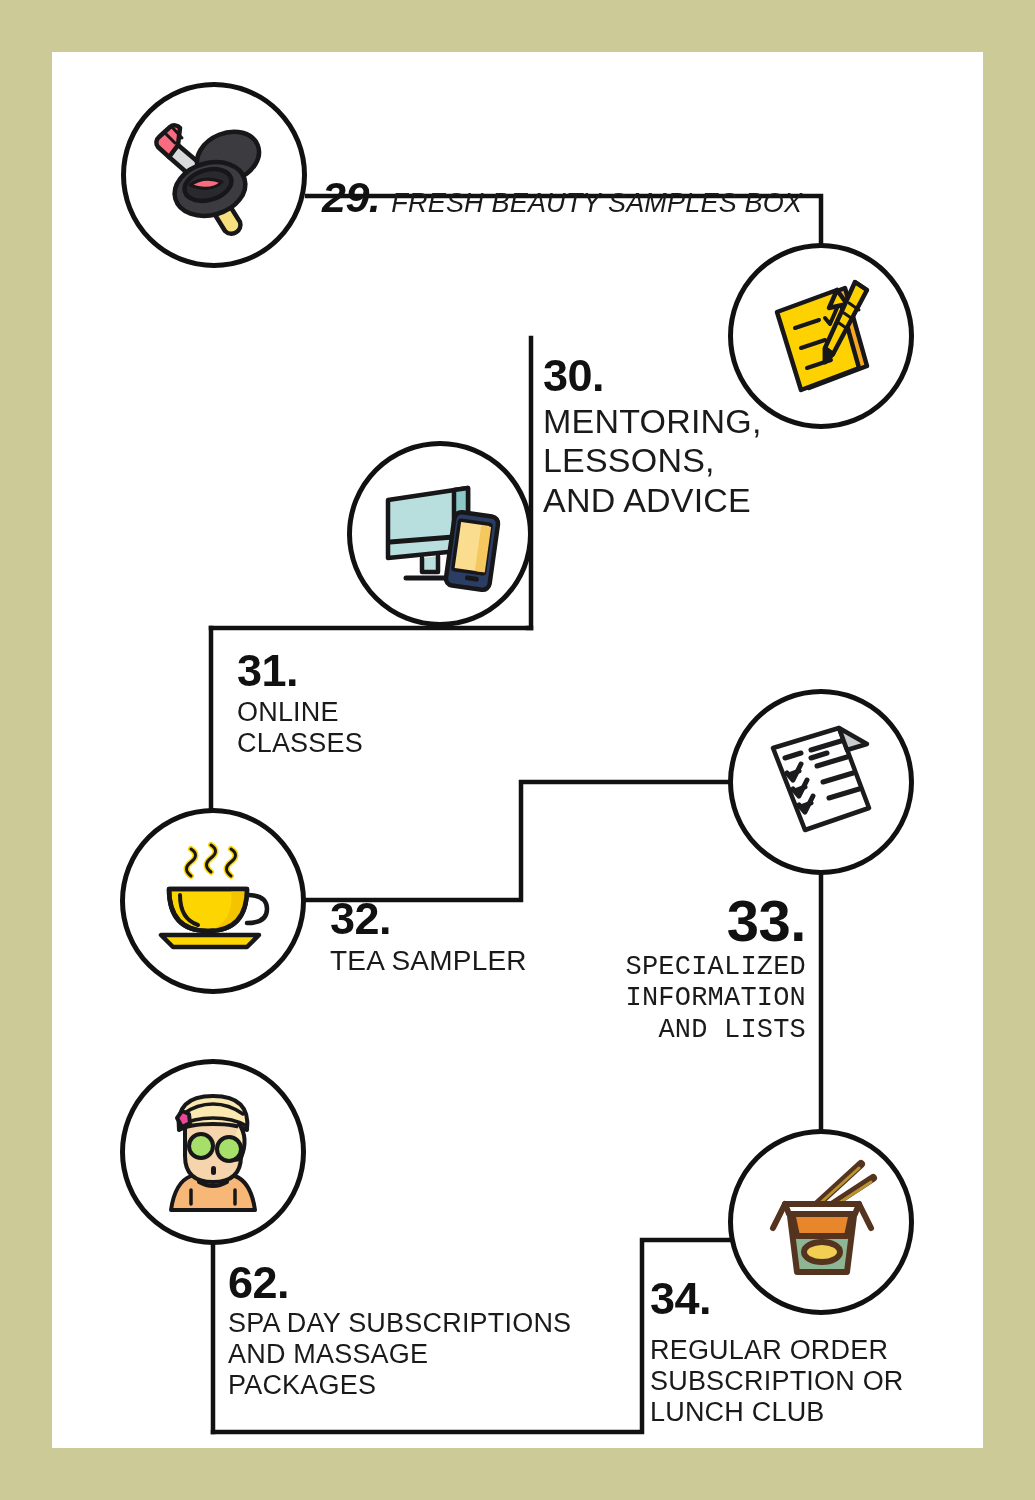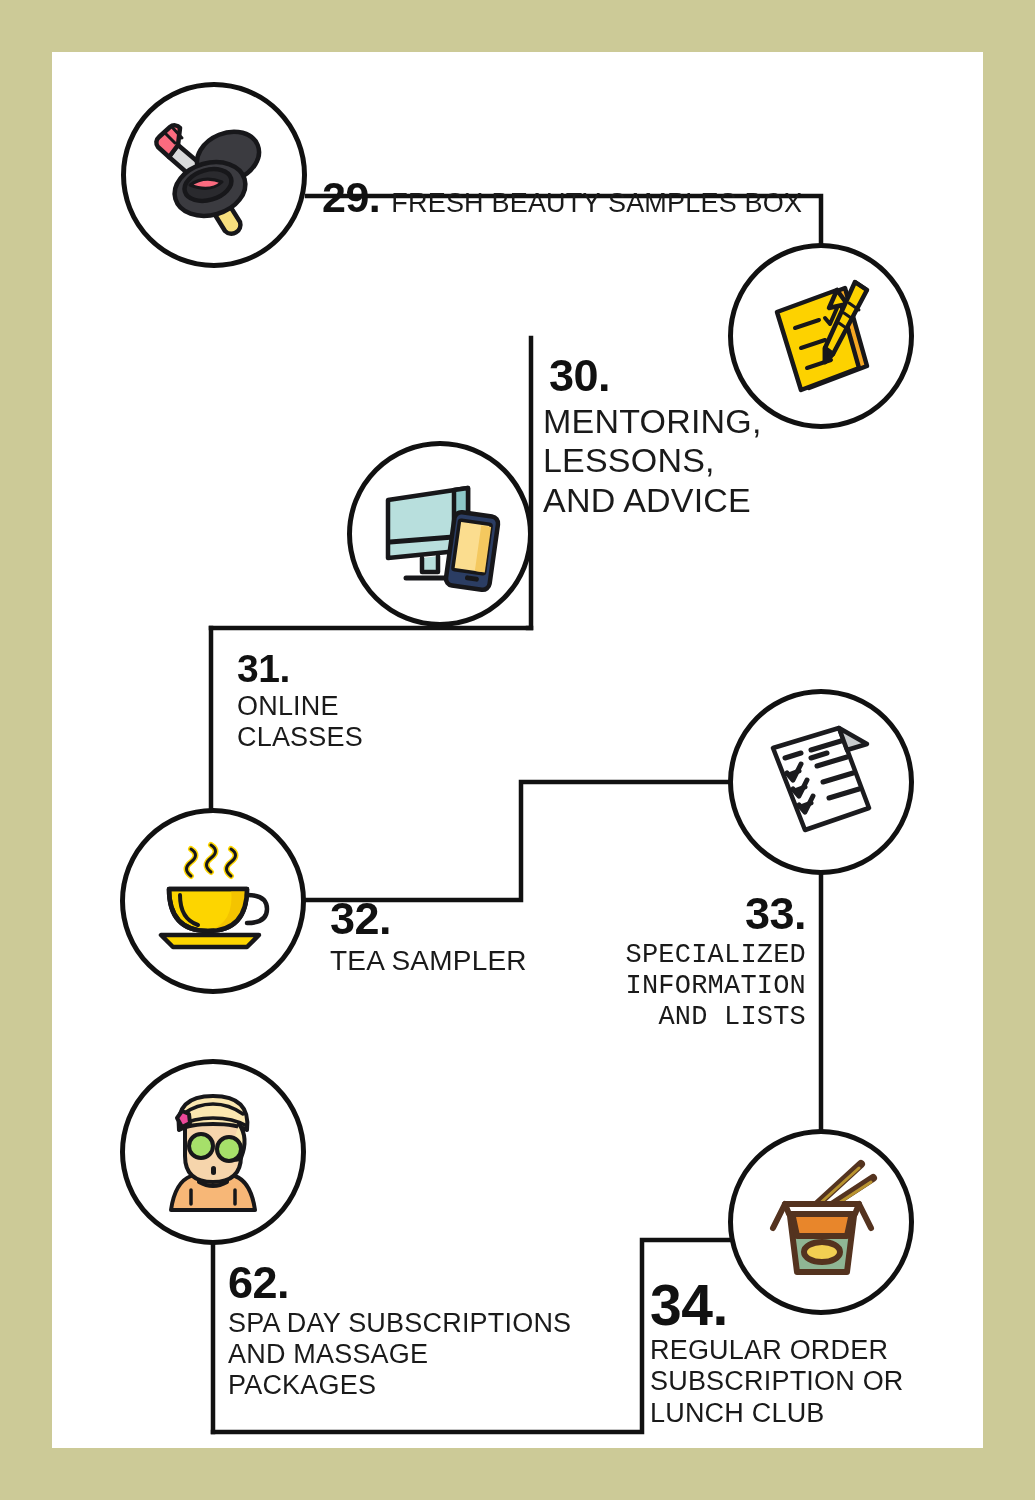--- a/index.html
+++ b/index.html
@@ -20,43 +20,43 @@
 
   .node{position:absolute;border-radius:50%;background:#fff;border:5px solid #111;
         display:flex;align-items:center;justify-content:center;box-sizing:border-box;}
   .node svg{display:block;}
 
   .entry{position:absolute;}
   .num{font-weight:bold;color:#111;line-height:0.95;letter-spacing:-0.5px;}
   .lbl{color:#1a1a1a;line-height:1.16;letter-spacing:0.2px;}
 
   
-  #e29{left:322px;top:140px;width:560px;}
+  #e29{left:322px;top:140px;width:560px;font-style:italic;}
   #e29 .row{display:flex;align-items:baseline;gap:11px;}
   #e29 .num{font-size:43px;}
   #e29 .lbl{font-size:27px;margin-top:48px;}
 
   #e30{left:543px;top:355px;width:230px;}
-  #e30 .num{font-size:45px;margin-bottom:4px;margin-left:6px;}
+  #e30 .num{font-size:45px;margin-bottom:4px;}
   #e30 .lbl{font-size:34px;}
 
   #e31{left:237px;top:650px;width:210px;}
-  #e31 .num{font-size:39px;margin-bottom:4px;}
+  #e31 .num{font-size:45px;margin-bottom:4px;}
   #e31 .lbl{font-size:27px;}
 
   #e32{left:330px;top:898px;width:330px;}
   #e32 .num{font-size:45px;margin-bottom:4px;}
   #e32 .lbl{font-size:28px;}
 
   #e33{left:540px;top:893px;width:266px;text-align:right;}
-  #e33 .num{font-size:45px;margin-bottom:4px;}
+  #e33 .num{font-size:58px;margin-bottom:4px;}
   #e33 .lbl{font-size:27px;font-family:Liberation Mono, monospace;}
 
   #e34{left:650px;top:1278px;width:260px;}
-  #e34 .num{font-size:57px;margin-bottom:3px;}
+  #e34 .num{font-size:45px;margin-bottom:14px;}
   #e34 .lbl{font-size:27px;}
 
   #e35{left:228px;top:1262px;width:400px;}
   #e35 .num{font-size:45px;margin-bottom:3px;}
   #e35 .lbl{font-size:27px;}
 </style>
 </head>
 <body>
 
 <div id="stage">

